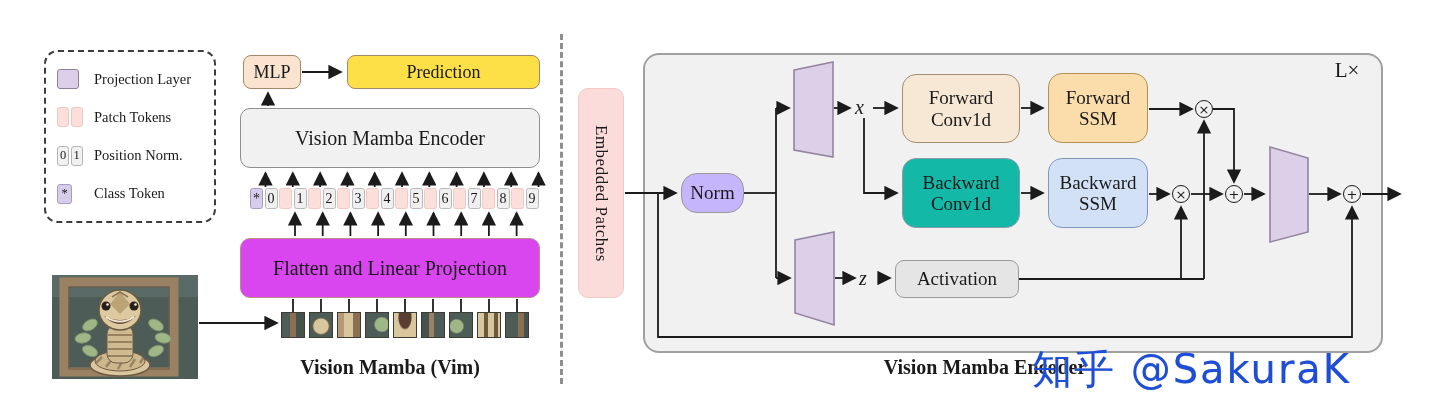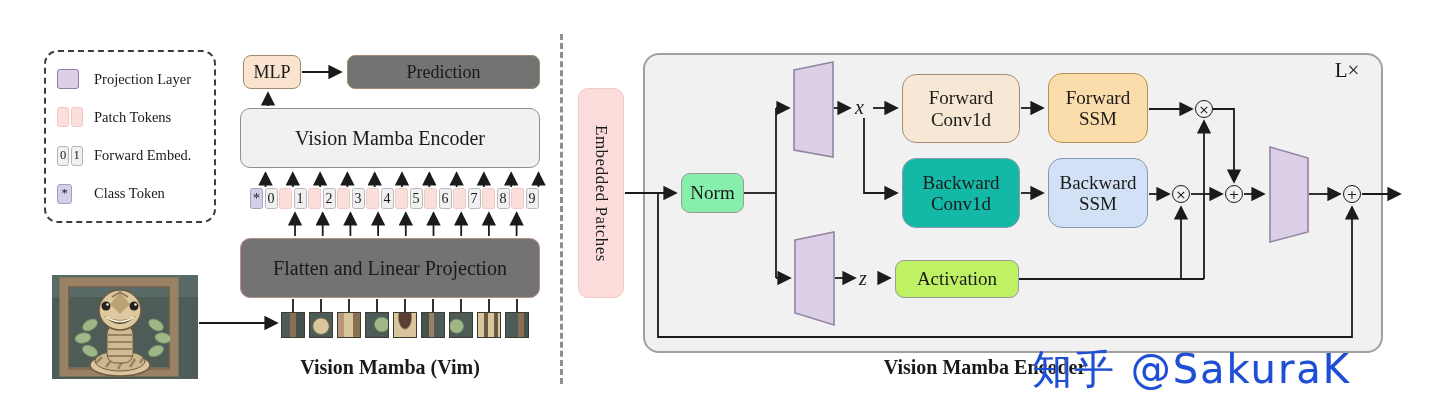--- a/index.html
+++ b/index.html
@@ -16,23 +16,23 @@
   .lrow { display:flex; align-items:center; gap:9px; }
   .lswatches { width:28px; display:flex; gap:1.5px; justify-content:flex-start; }
   .sw { height:20px; border-radius:3px; display:flex; align-items:center; justify-content:center;
         font-size:12.5px; }
   .sw.proj { width:22px; background:#dccfe8; border:1.5px solid #8c809c; }
   .sw.pat  { width:12px; background:#fcdfdb; border:1px solid #f0c6c2; }
   .sw.pos  { width:12px; background:#f1f1f1; border:1px solid #b5b5b5; }
   .sw.cls  { width:15px; background:#d6cdea; border:1px solid #a99cc4; }
   .llabel { font-size:14.5px; white-space:nowrap; }
   .box-mlp  { left:243px; top:35px; width:58px;  height:34px; background:#fae3cf; border:1.5px solid #a3896c; border-radius:8px; font-size:18px; }
-  .box-pred { left:347px; top:35px; width:193px; height:34px; background:#737373; border:1.5px solid #a3896c; border-radius:8px; font-size:18px; }
+  .box-pred { left:347px; top:35px; width:193px; height:34px; background:#fde047; border:1.5px solid #a3896c; border-radius:8px; font-size:18px; }
   .box-vme  { left:240px; top:88px; width:300px; height:60px; background:#f1f1f1; border:1.5px solid #8f8f8f; border-radius:10px; font-size:20px; }
-  .box-flat { left:240px; top:218px; width:300px; height:60px; background:#737373; border:1.5px solid #b98f8c; border-radius:10px; font-size:20px; }
+  .box-flat { left:240px; top:218px; width:300px; height:60px; background:#d946ef; border:1.5px solid #b98f8c; border-radius:10px; font-size:20px; }
   .tokrow { left:250px; top:168px; height:21px; display:flex; gap:1.5px; z-index:2; }
   .tok { width:13px; height:21px; border-radius:2.5px; display:flex; align-items:center; justify-content:center; font-size:14px; }
   .tok.cls { background:#d6cdea; border:1px solid #a99cc4; }
   .tok.pos { background:#f0f0f0; border:1px solid #b9b9b9; }
   .tok.pat { background:#fbdfdb; border:1px solid #f2c9c5; }
   .inp-label { left:57px; top:225px; width:140px; text-align:center; font-size:19px; z-index:2; }
   .inp-img { left:52px; top:255px; width:146px; height:104px; z-index:2; }
   .strip { z-index:2; }
   .patchimg { position:absolute; top:292px; width:24px; height:26px; border:1px solid #3c3c34; z-index:2; }
   .p1 { background:linear-gradient(90deg,#4e5c58 0 35%,#8a6f52 35% 62%,#45524e 62%); }
@@ -44,26 +44,26 @@
   .p7 { background:radial-gradient(circle at 30% 55%,#9fb687 30%,#4e5c58 38%); }
   .p8 { background:repeating-linear-gradient(90deg,#d9c69c 0 6px,#6b5a40 6px 10px); }
   .p9 { background:linear-gradient(90deg,#4e5c58 0 55%,#8a6f52 55% 82%,#45524e 82%); }
   .caption { position:absolute; width:250px; text-align:center; font-size:20px; font-weight:bold; z-index:3; }
   .divider { left:560px; top:14px; height:350px; width:0; border-left:3px dashed #8f8f8f; z-index:1; }
   
   .box-ep { left:578px; top:68px; width:46px; height:210px; background:#fbdcda; border:1px solid #f3c9c5; border-radius:10px; font-size:17px; }
   .vtext { writing-mode:vertical-rl; letter-spacing:0.5px; }
   .panel { left:643px; top:33px; width:740px; height:300px; background:#f1f1f2; border:2px solid #a0a0a0; border-radius:16px; z-index:1; }
   .lx { left:1322px; top:38px; width:50px; text-align:center; font-size:21px; z-index:2; }
-  .box-norm { left:681px; top:153px; width:63px; height:40px; background:#86efac; border:1.5px solid #9a9a9a; border-radius:9px; font-size:19px; }
+  .box-norm { left:681px; top:153px; width:63px; height:40px; background:#c4b5fd; border:1.5px solid #9a9a9a; border-radius:16px; font-size:19px; }
   .box-fconv { left:902px; top:54px;  width:118px; height:69px; background:#f6e8d5; border:1.5px solid #a58d6f; border-radius:14px; font-size:19px; line-height:1.12; }
   .box-fssm  { left:1048px; top:53px; width:100px; height:70px; background:#fbdcab; border:1.5px solid #b29058; border-radius:14px; font-size:19px; line-height:1.12; }
   .box-bconv { left:902px; top:138px; width:118px; height:70px; background:#14b8a6; border:1.5px solid #8d99ad; border-radius:14px; font-size:19px; line-height:1.12; }
   .box-bssm  { left:1048px; top:138px; width:100px; height:70px; background:#d3e1f7; border:1.5px solid #8298bb; border-radius:14px; font-size:19px; line-height:1.12; }
-  .box-act { left:895px; top:240px; width:124px; height:38px; background:#bef264; border:1.5px solid #9a9a9a; border-radius:9px; font-size:19px; }
+  .box-act { left:895px; top:240px; width:124px; height:38px; background:#e5e5e5; border:1.5px solid #9a9a9a; border-radius:9px; font-size:19px; }
   .varlbl { position:absolute; font-size:20px; font-style:italic; z-index:5; }
   .node { position:absolute; width:18px; height:18px; border:1.7px solid #1b1b1b; border-radius:50%;
           background:#f1f1f2; display:flex; align-items:center; justify-content:center;
           font-family:"DejaVu Sans", sans-serif; font-size:13px; line-height:1; color:#1b1b1b; z-index:6; }
   .overlay { position:absolute; left:0; top:0; z-index:4; pointer-events:none; }
   .watermark { left:1032px; top:322px; font-family:"DejaVu Sans", sans-serif; font-size:40px;
                color:#1d4ed8; letter-spacing:2px; white-space:nowrap; z-index:9;
                text-shadow:0 0 1px #bdbdbd; }
 </style>
 </head>
@@ -83,21 +83,21 @@
         <span class="sw pat"></span>
         <span class="sw pat"></span>
       </span>
       <span class="llabel">Patch Tokens</span>
     </div>
     <div class="lrow">
       <span class="lswatches">
         <span class="sw pos">0</span>
         <span class="sw pos">1</span>
       </span>
-      <span class="llabel">Forward Embed.</span>
+      <span class="llabel">Position Norm.</span>
     </div>
     <div class="lrow">
       <span class="lswatches">
           <span class="sw cls">*</span>
         </span>
       <span class="llabel">Class Token</span>
     </div>
   </div>
 
   <div class="rbox box-mlp">MLP</div>

